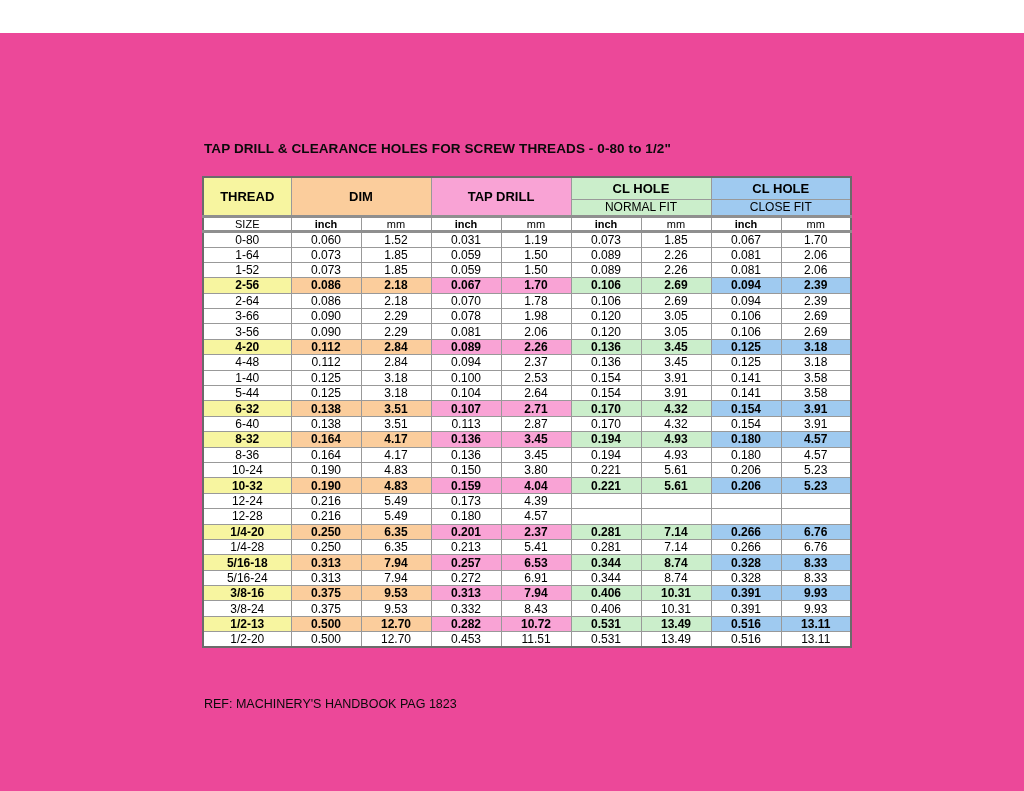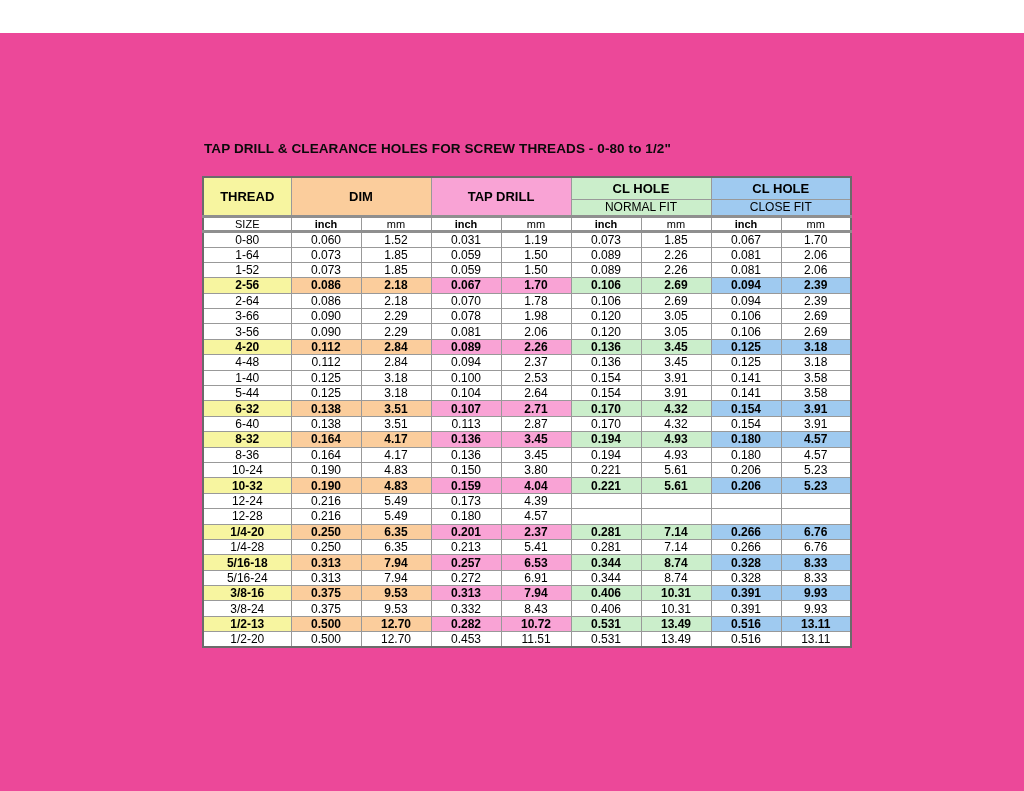--- a/index.html
+++ b/index.html
@@ -400,14 +400,15 @@
           <td>0.453</td>
           <td>11.51</td>
           <td>0.531</td>
           <td>13.49</td>
           <td>0.516</td>
           <td>13.11</td>
         </tr>
       </tbody>
   </table>
 
+  <div class="footer">REF: MACHINERY'S HANDBOOK PAG 1823</div>
 
 </div>
 
 </body></html>

